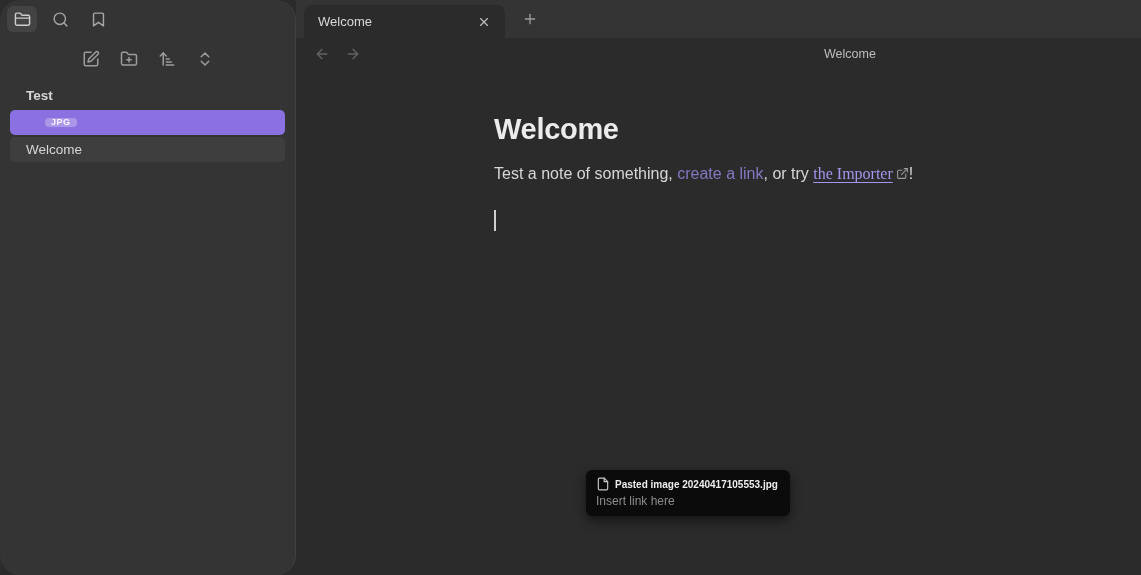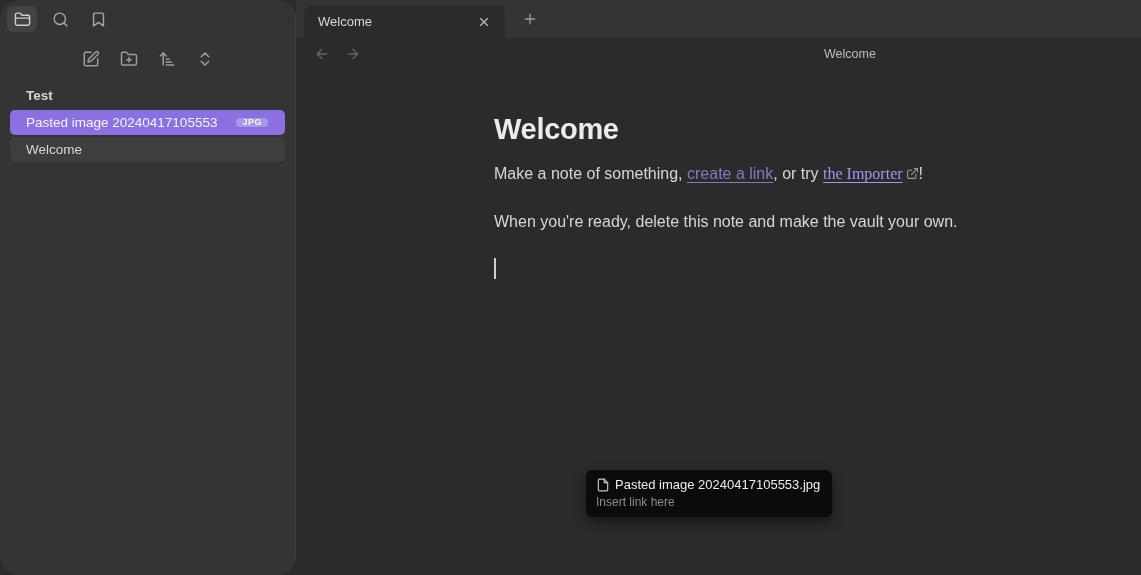--- a/index.html
+++ b/index.html
@@ -37,27 +37,27 @@
   .new-tab svg { width:16px; height:16px; }
   .view-header { height:32px; position:relative; display:flex; align-items:center; padding-left:16px; gap:11px; }
   .nav-arrow { width:20px; height:20px; color:#646464; }
   .nav-arrow svg { width:16px; height:16px; }
   .view-title { position:absolute; left:528px; top:0; height:32px; display:flex; align-items:center; font-size:12.5px; color:#bdbdbd; }
   
   .editor { position:absolute; left:198px; top:112px; width:580px; color:#d7d7d7; font-size:16px; line-height:24px; }
   .editor h1 { margin:0 0 16px; font-size:29px; line-height:34px; color:#ececec; font-weight:bold; letter-spacing:-.3px; }
   .editor p { margin:0 0 24px; }
   .editor a { cursor:pointer; }
-  a.internal-link { color:#8478c1; text-decoration:underline; text-underline-offset:3px; }
+  a.internal-link { color:#8478c1; text-underline-offset:3px; }
   a.external-link { color:#a495ee; text-decoration:underline; text-underline-offset:3px;font-family:Liberation Serif, serif; }
   .ext-icon { display:inline-block; width:13px; height:13px; color:#9a9a9a; margin-left:3px; vertical-align:-1px; }
   .caret { display:inline-block; width:2px; height:21px; background:#cfcfcf; vertical-align:-4px; }
   
   .drag-tooltip { position:absolute; left:290px; top:470px; background:#0b0b0b; border-radius:6px; padding:7px 12px 8px 10px; box-shadow:0 5px 12px rgba(0,0,0,.5); }
-  .dt-row1 { display:flex; align-items:center; gap:5px; font-size:13px; font-weight:normal; color:#ededed; white-space:nowrap;justify-content:space-between; }
+  .dt-row1 { display:flex; align-items:center; gap:5px; font-size:10px; font-weight:bold; color:#ededed; white-space:nowrap;justify-content:space-between; }
   .dt-row1 svg { width:14px; height:14px; color:#c9c9c9; flex-shrink:0; }
   .dt-row2 { font-size:12px; font-weight:normal; color:#8d8d8d; margin-top:3px; white-space:nowrap; }
 </style>
 </head>
 <body>
 
 <div class="app">
 
   <aside class="sidebar">
 
@@ -108,21 +108,20 @@
         <svg viewBox="0 0 24 24" fill="none" stroke="currentColor" stroke-width="2" stroke-linecap="round" stroke-linejoin="round">
             <path d="m7 15 5 5 5-5"></path>
             <path d="m7 9 5-5 5 5"></path>
           </svg>
       </button>
     </div>
 
     <div class="file-list">
       <div class="vault-title">Test</div>
       <div class="file-row selected">
-        <span class="file-label">Pasted image 20240417105553</span>
         <span class="badge">JPG</span>
       </div>
       <div class="file-row active">
         <span class="file-label">Welcome</span>
       </div>
     </div>
   </aside>
 
   <main class="main">
 
@@ -156,27 +155,26 @@
             <path d="M5 12h14"></path>
             <path d="m12 5 7 7-7 7"></path>
           </svg>
       </button>
       <div class="view-title">Welcome</div>
     </div>
 
     <div class="editor">
       <h1>Welcome</h1>
       <p>
-        <span>Make a note of something, </span><a class="internal-link">create a link</a><span>, or try </span><a class="external-link">the Importer</a><svg class="ext-icon" viewBox="0 0 24 24" fill="none" stroke="currentColor" stroke-width="2" stroke-linecap="round" stroke-linejoin="round">
+        <span>Test a note of something, </span><a class="internal-link">create a link</a><span>, or try </span><a class="external-link">the Importer</a><svg class="ext-icon" viewBox="0 0 24 24" fill="none" stroke="currentColor" stroke-width="2" stroke-linecap="round" stroke-linejoin="round">
             <path d="M15 3h6v6"></path>
             <path d="M10 14 21 3"></path>
             <path d="M18 13v6a2 2 0 0 1-2 2H5a2 2 0 0 1-2-2V8a2 2 0 0 1 2-2h6"></path>
           </svg><span>!</span>
       </p>
-      <p>When you're ready, delete this note and make the vault your own.</p>
       <p><span class="caret"></span></p>
     </div>
 
     <div class="drag-tooltip">
       <div class="dt-row1">
         <svg viewBox="0 0 24 24" fill="none" stroke="currentColor" stroke-width="2" stroke-linecap="round" stroke-linejoin="round">
             <path d="M14 2H6a2 2 0 0 0-2 2v16a2 2 0 0 0 2 2h12a2 2 0 0 0 2-2V8Z"></path>
             <path d="M14 2v6h6"></path>
           </svg>
         <span>Pasted image 20240417105553.jpg</span>

